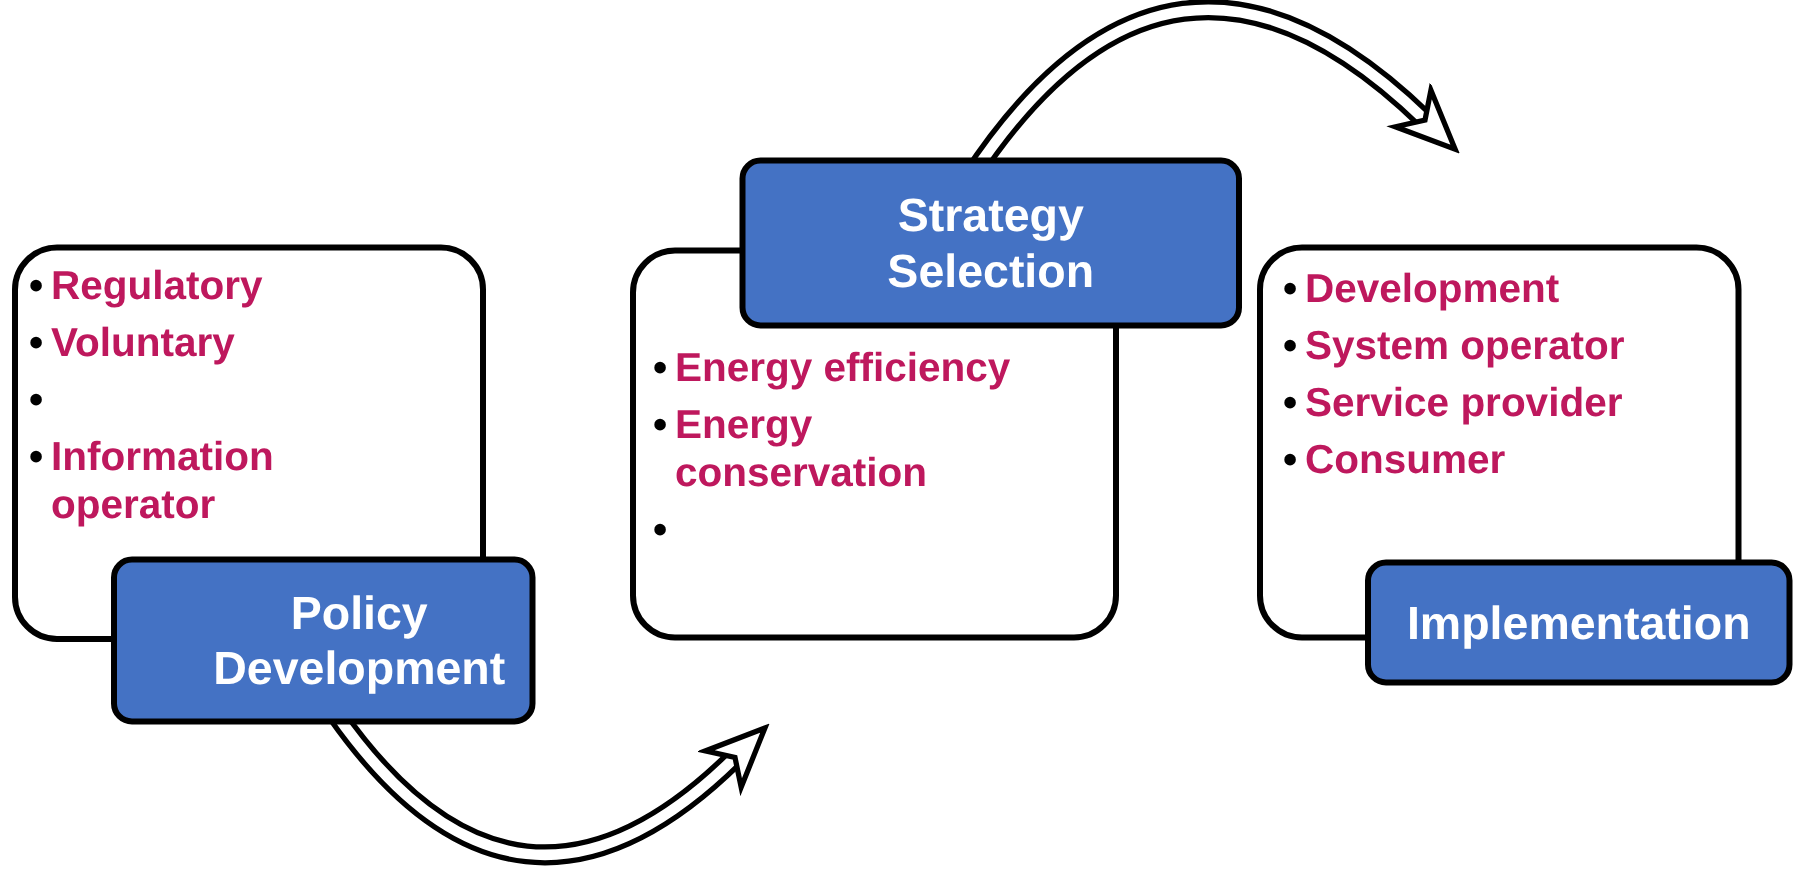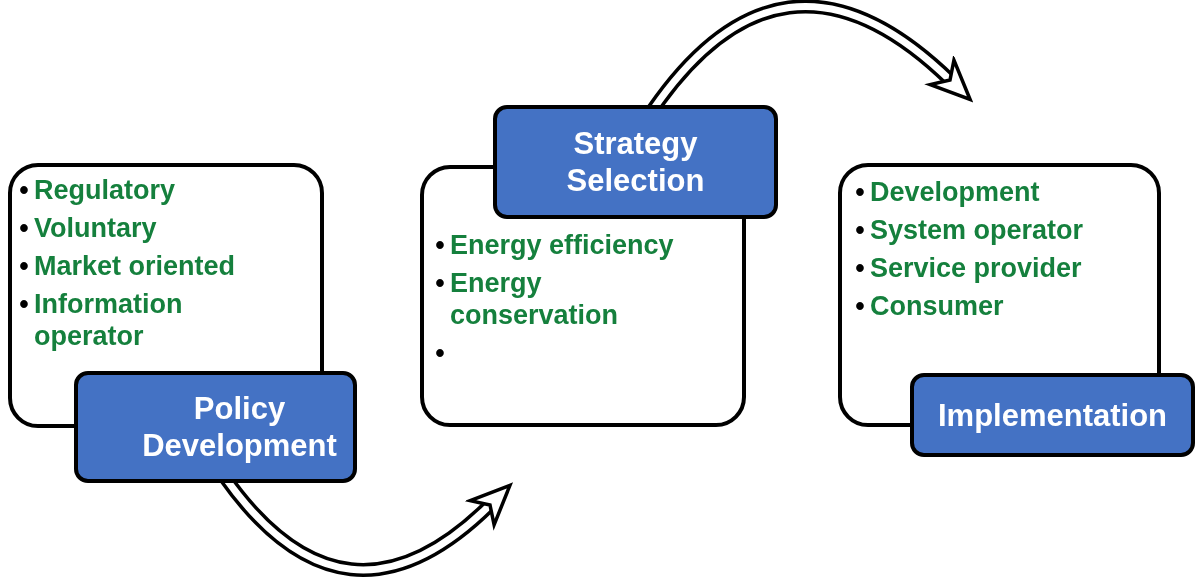--- a/index.html
+++ b/index.html
@@ -18,31 +18,31 @@
   .list{box-sizing:border-box;}
   .card1 .list{padding:7px 4px 0 2px;}
   .card2 .list{padding:60px 4px 0 6px;}
   .card3 .list{padding:9px 4px 0 8px;}
   .li{display:flex;align-items:flex-start;margin-bottom:6px;}
   .dot{
     flex:none;width:20px;text-align:center;
     font-size:27px;font-weight:bold;line-height:32px;color:#000000;
   }
   .txt{
-    font-size:27px;font-weight:bold;line-height:32px;color:#15803d;
+    font-size:27px;font-weight:bold;line-height:32px;color:#be185d;
     white-space:pre-line;letter-spacing:0px;
   }
   .label{
     position:absolute;box-sizing:border-box;z-index:2;
     background:#4472C4;border:4px solid #000000;border-radius:14px;
     display:flex;align-items:center;justify-content:center;text-align:center;
     color:#ffffff;font-size:31px;font-weight:bold;line-height:37px;white-space:pre-line;
   }
   .label1{left:74px;top:371px;width:283px;height:112px;padding-left:48px;}
-  .label2{left:493px;top:105px;width:285px;height:114px;}
+  .label2{left:493px;top:105px;width:335px;height:114px;}
   .label3{left:910px;top:373px;width:285px;height:84px;}
 </style>
 </head>
 <body>
 
 <div id="stage">
 
   <svg id="arrow-layer" viewBox="0 0 1200 579" xmlns="http://www.w3.org/2000/svg">
     <defs>
       <marker id="ah" markerUnits="userSpaceOnUse" markerWidth="48" markerHeight="42" refX="16" refY="20" orient="auto">
@@ -66,21 +66,20 @@
       <div class="li">
         <span class="dot">•</span>
         <span class="txt">Regulatory</span>
       </div>
       <div class="li">
         <span class="dot">•</span>
         <span class="txt">Voluntary</span>
       </div>
       <div class="li">
         <span class="dot">•</span>
-        <span class="txt">Market oriented</span>
       </div>
       <div class="li">
         <span class="dot">•</span>
         <span class="txt">Information
 operator</span>
       </div>
     </div>
   </div>
   <div class="label label1">Policy
 Development</div>

